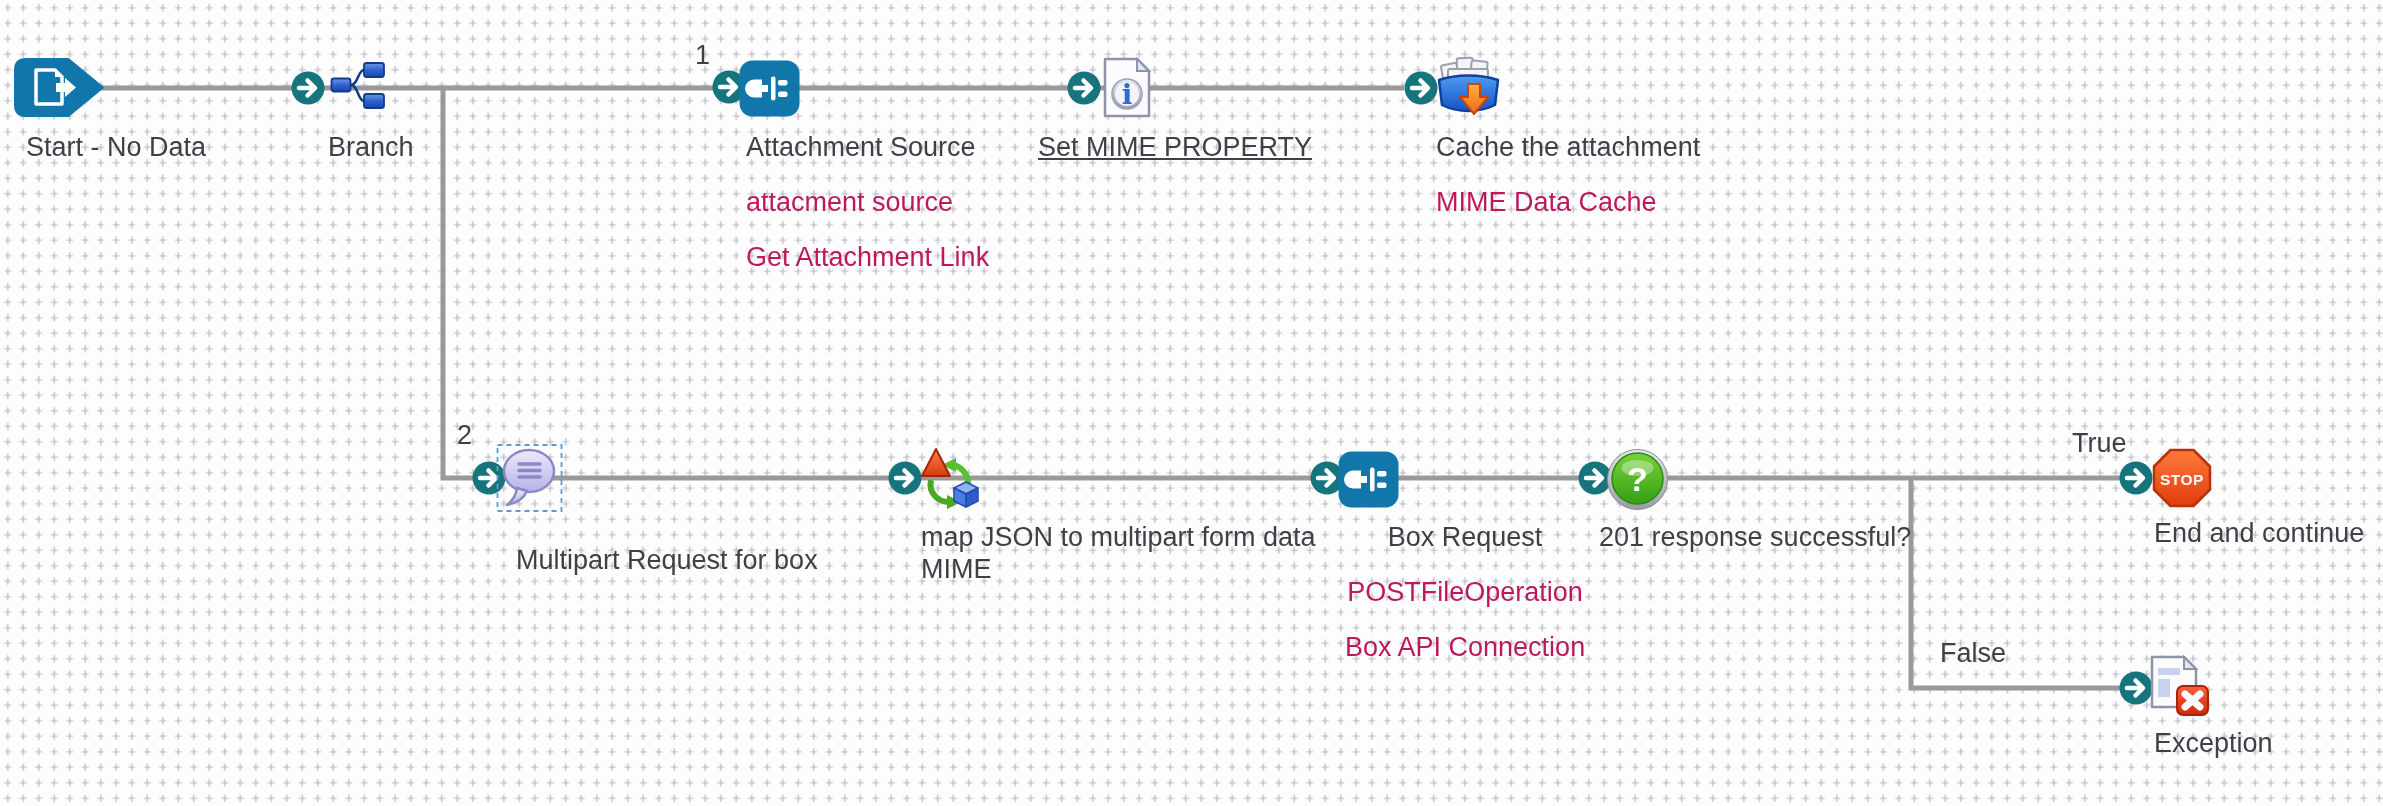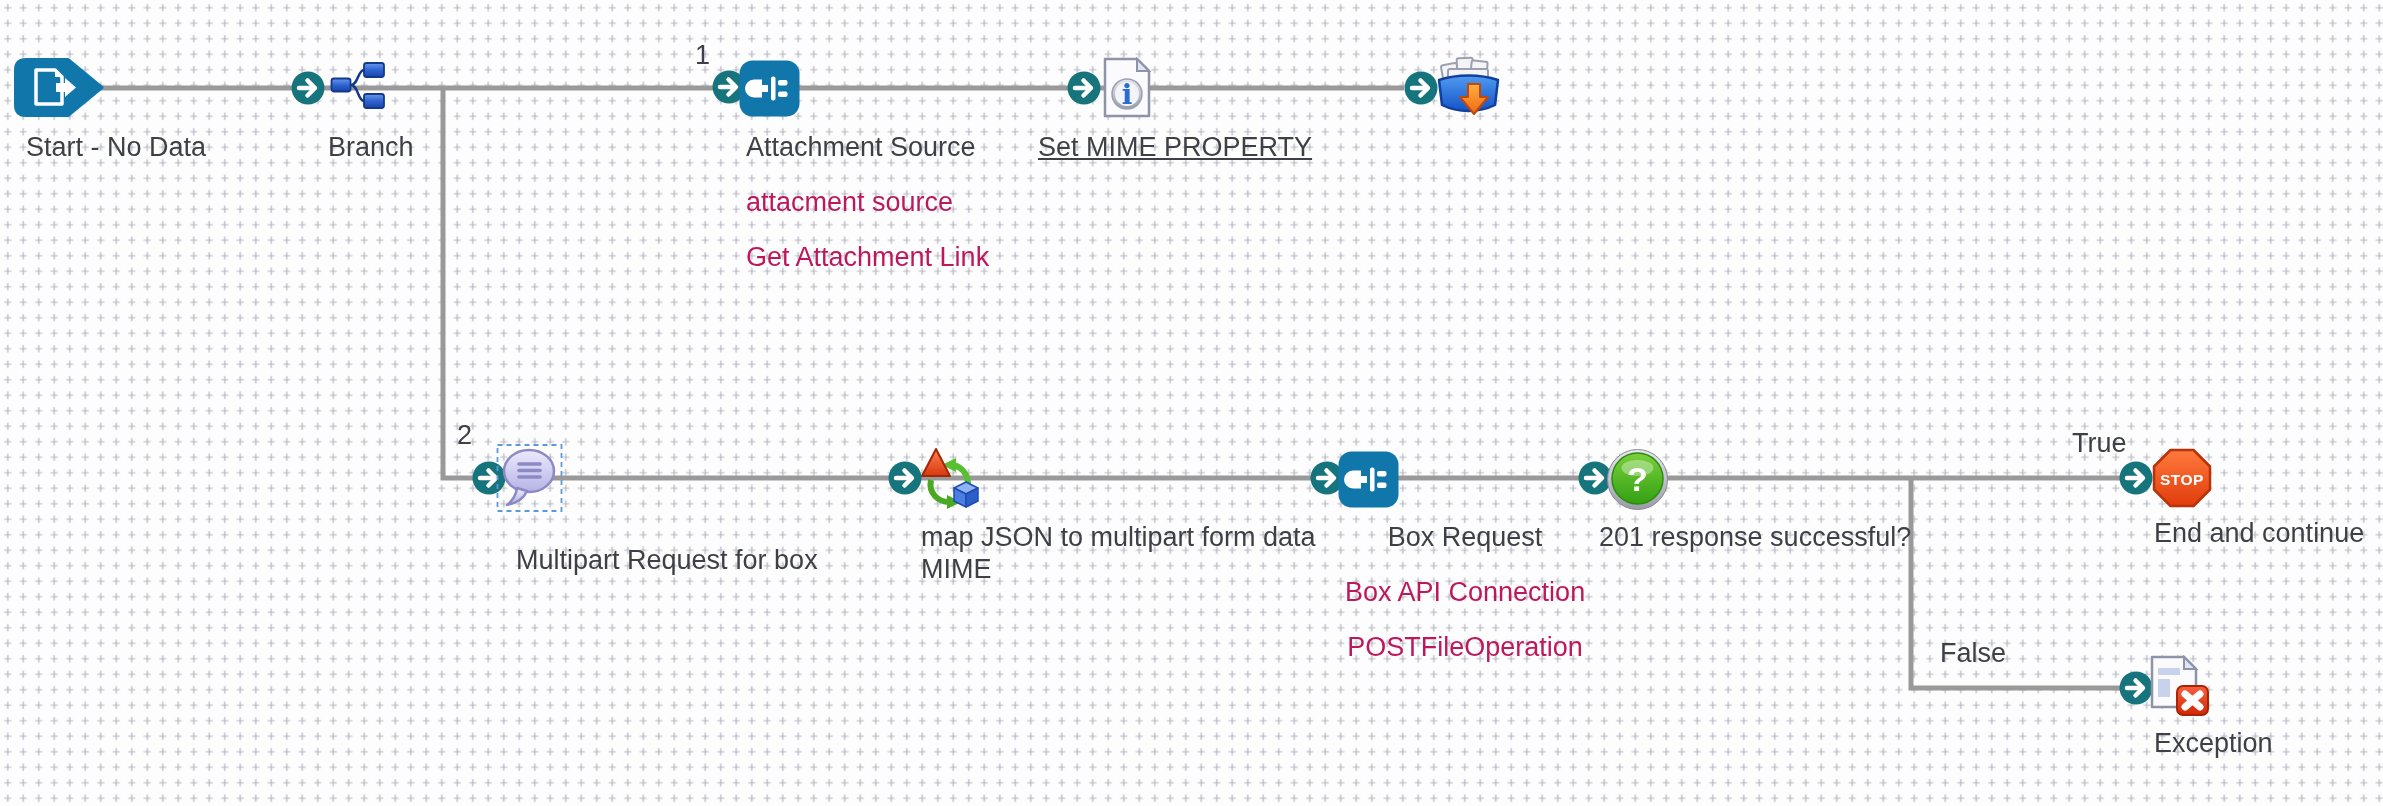--- a/index.html
+++ b/index.html
@@ -169,20 +169,24 @@
   <svg class="node-icon" style="left:1435px; top:55px;" width="67" height="68" viewBox="0 0 67 68">
     <g fill="#f4f4f6" stroke="#9aa0ae" stroke-width="2" stroke-linejoin="round">
       <rect x="7" y="9" width="16" height="16" rx="2" transform="rotate(-10 15 17)"></rect>
       <rect x="22" y="3" width="16" height="16" rx="2" transform="rotate(-3 30 11)"></rect>
       <rect x="36" y="6" width="16" height="16" rx="2" transform="rotate(6 44 14)"></rect>
       <rect x="13" y="14" width="40" height="11" rx="2"></rect>
     </g>
     <path d="M4 25 C22 19 45 19 63 25 L60 50 C44 58 23 58 7 50 Z" fill="url(#cacheblue)" stroke="#11409c" stroke-width="2.5" stroke-linejoin="round"></path>
     <path d="M33 29 h12 v13 h8 L39 59 L25 42 h8 z" fill="url(#cacheorange)" stroke="#c2470e" stroke-width="2" stroke-linejoin="round"></path>
   </svg>
+  <div class="lbl" style="left:1436px; top:131px;">
+    <div>Cache the attachment</div>
+    <div class="sub">MIME Data Cache</div>
+  </div>
 
   <svg class="conn" style="left:472px; top:461px;">
       <use href="#connarrow"></use>
     </svg>
   <svg class="node-icon" style="left:495px; top:442px;" width="70" height="72" viewBox="0 0 70 72">
     <rect x="2.5" y="3" width="64" height="66" fill="none" stroke="#5c9ad8" stroke-width="1.8" stroke-dasharray="5 4"></rect>
     <ellipse cx="34" cy="29" rx="25" ry="21" fill="url(#msggrad)" stroke="#8d89c4" stroke-width="2.5"></ellipse>
     <path d="M22 46 C21 54 17 59 12 63 C22 61 29 56 32 49 Z" fill="url(#msggrad)" stroke="#8d89c4" stroke-width="2.5" stroke-linejoin="round"></path>
     <g stroke="#8d89c4" stroke-width="3.6" stroke-linecap="round">
       <path d="M24 22 h21"></path>
@@ -213,22 +217,22 @@
   </div>
 
   <svg class="conn" style="left:1310px; top:461px;">
       <use href="#connarrow"></use>
     </svg>
   <svg class="node-icon" style="left:1338px; top:451px;" width="61" height="57" viewBox="0 0 61 57">
       <use href="#plugshape"></use>
     </svg>
   <div class="lbl" style="left:1345px; top:521px;text-align:center;">
     <div>Box Request</div>
+    <div class="sub">POSTFileOperation</div>
     <div class="sub">Box API Connection</div>
-    <div class="sub">POSTFileOperation</div>
   </div>
 
   <svg class="conn" style="left:1578px; top:461px;">
       <use href="#connarrow"></use>
     </svg>
   <svg class="node-icon" style="left:1606px; top:448px;" width="63" height="63" viewBox="0 0 63 63">
     <circle cx="31.5" cy="31.5" r="30" fill="url(#bezel)" stroke="#8a8a96" stroke-width="1"></circle>
     <circle cx="31.5" cy="30.5" r="25.5" fill="url(#greeng)" stroke="#2a8c10" stroke-width="1.5"></circle>
     <ellipse cx="31.5" cy="20" rx="16" ry="8" fill="#ffffff" opacity="0.35"></ellipse>
     <text x="31.5" y="43" text-anchor="middle" font-family="Liberation Sans, sans-serif" font-weight="bold" font-size="34" fill="#fff">?</text>

